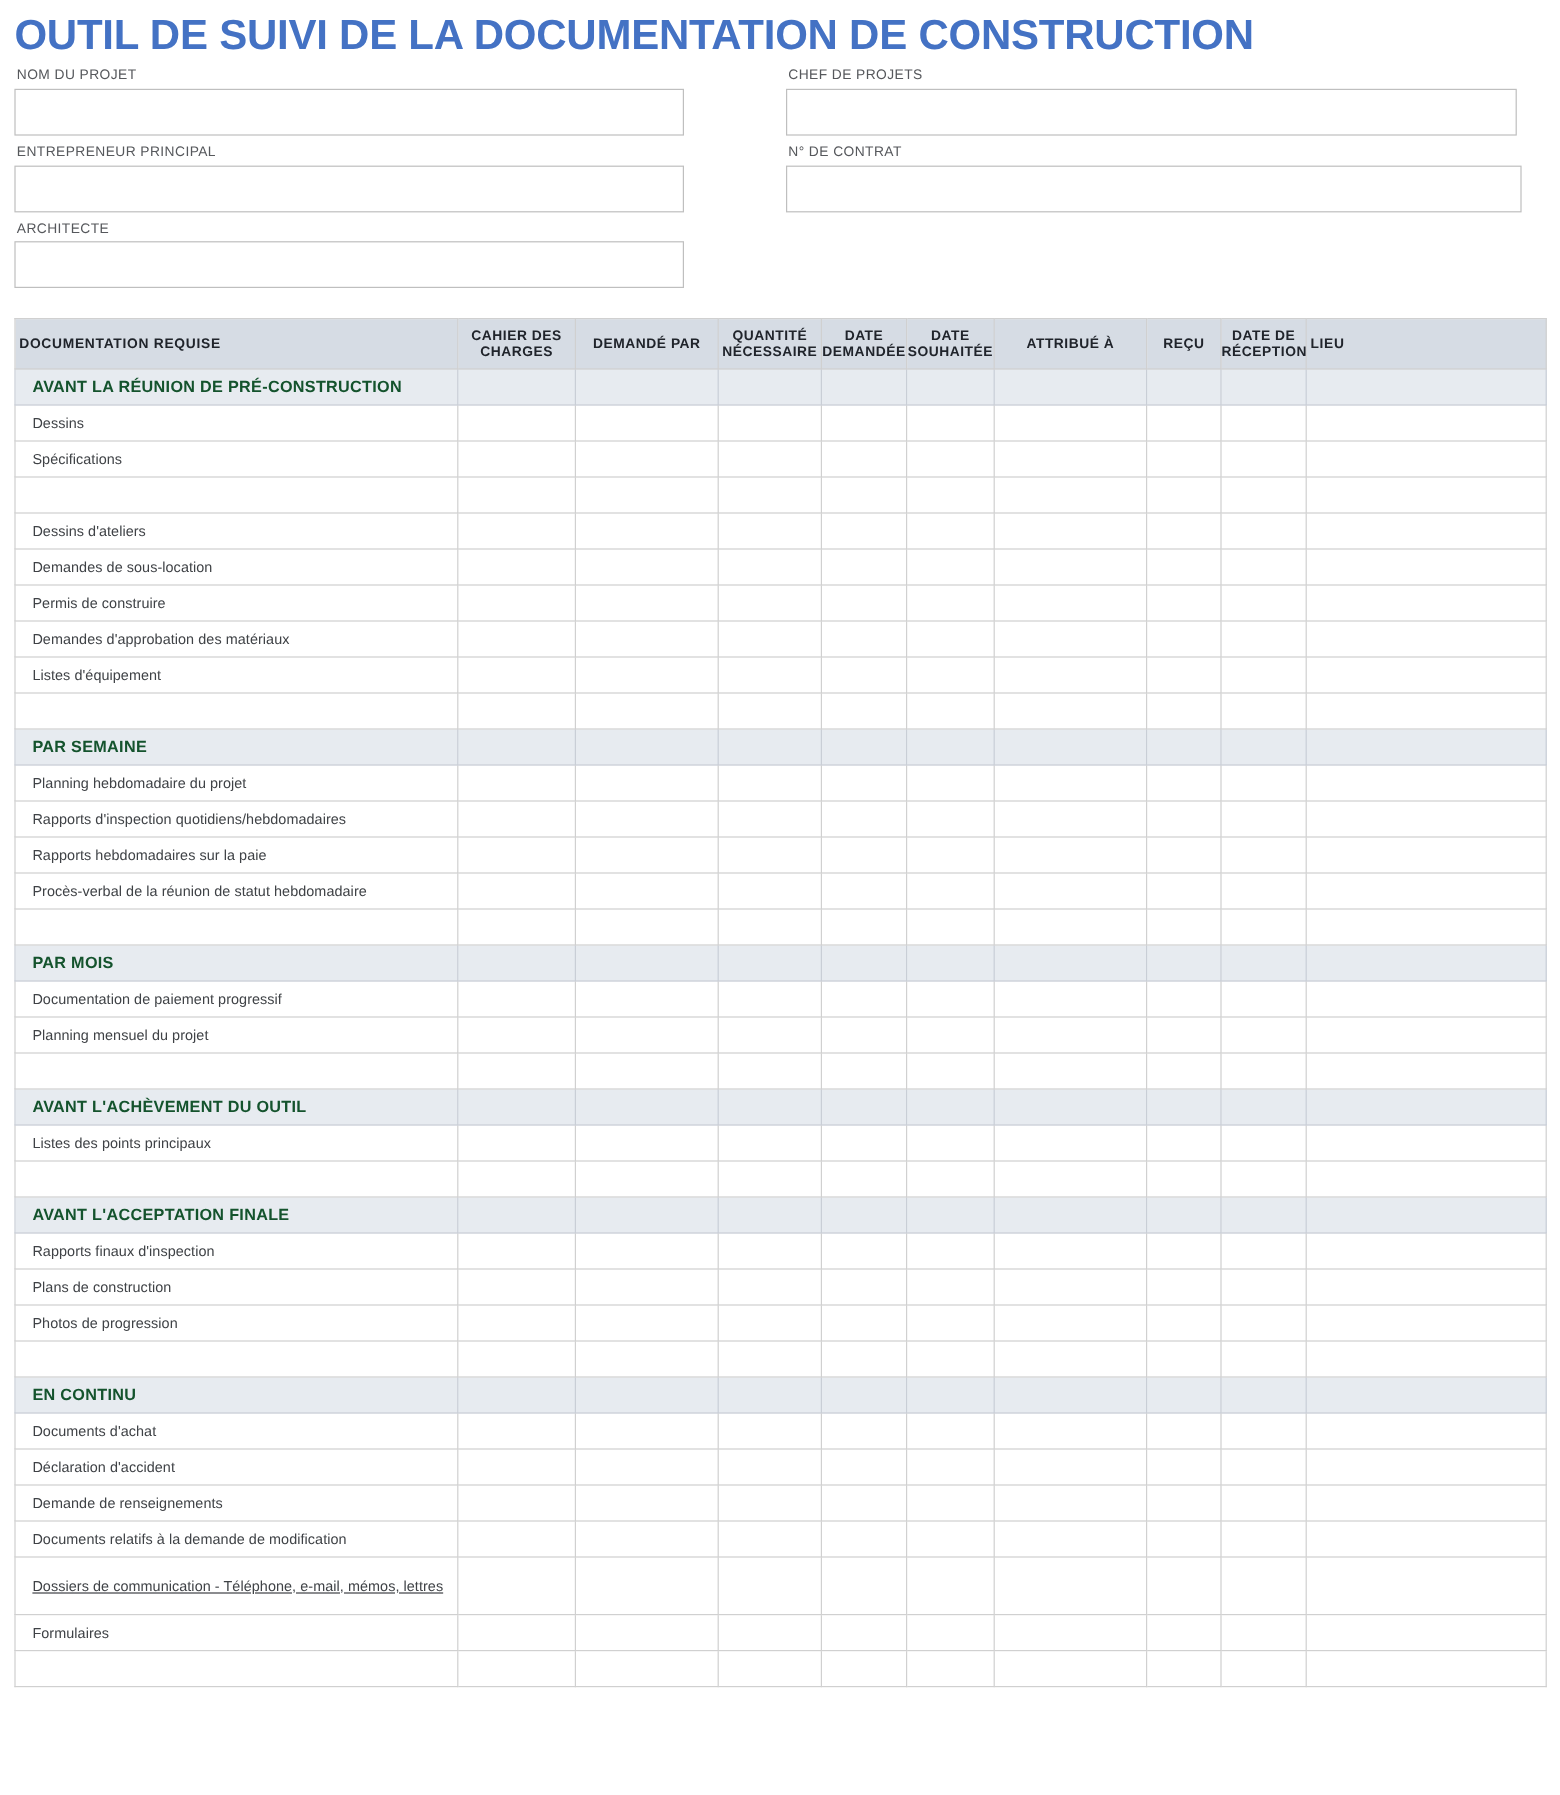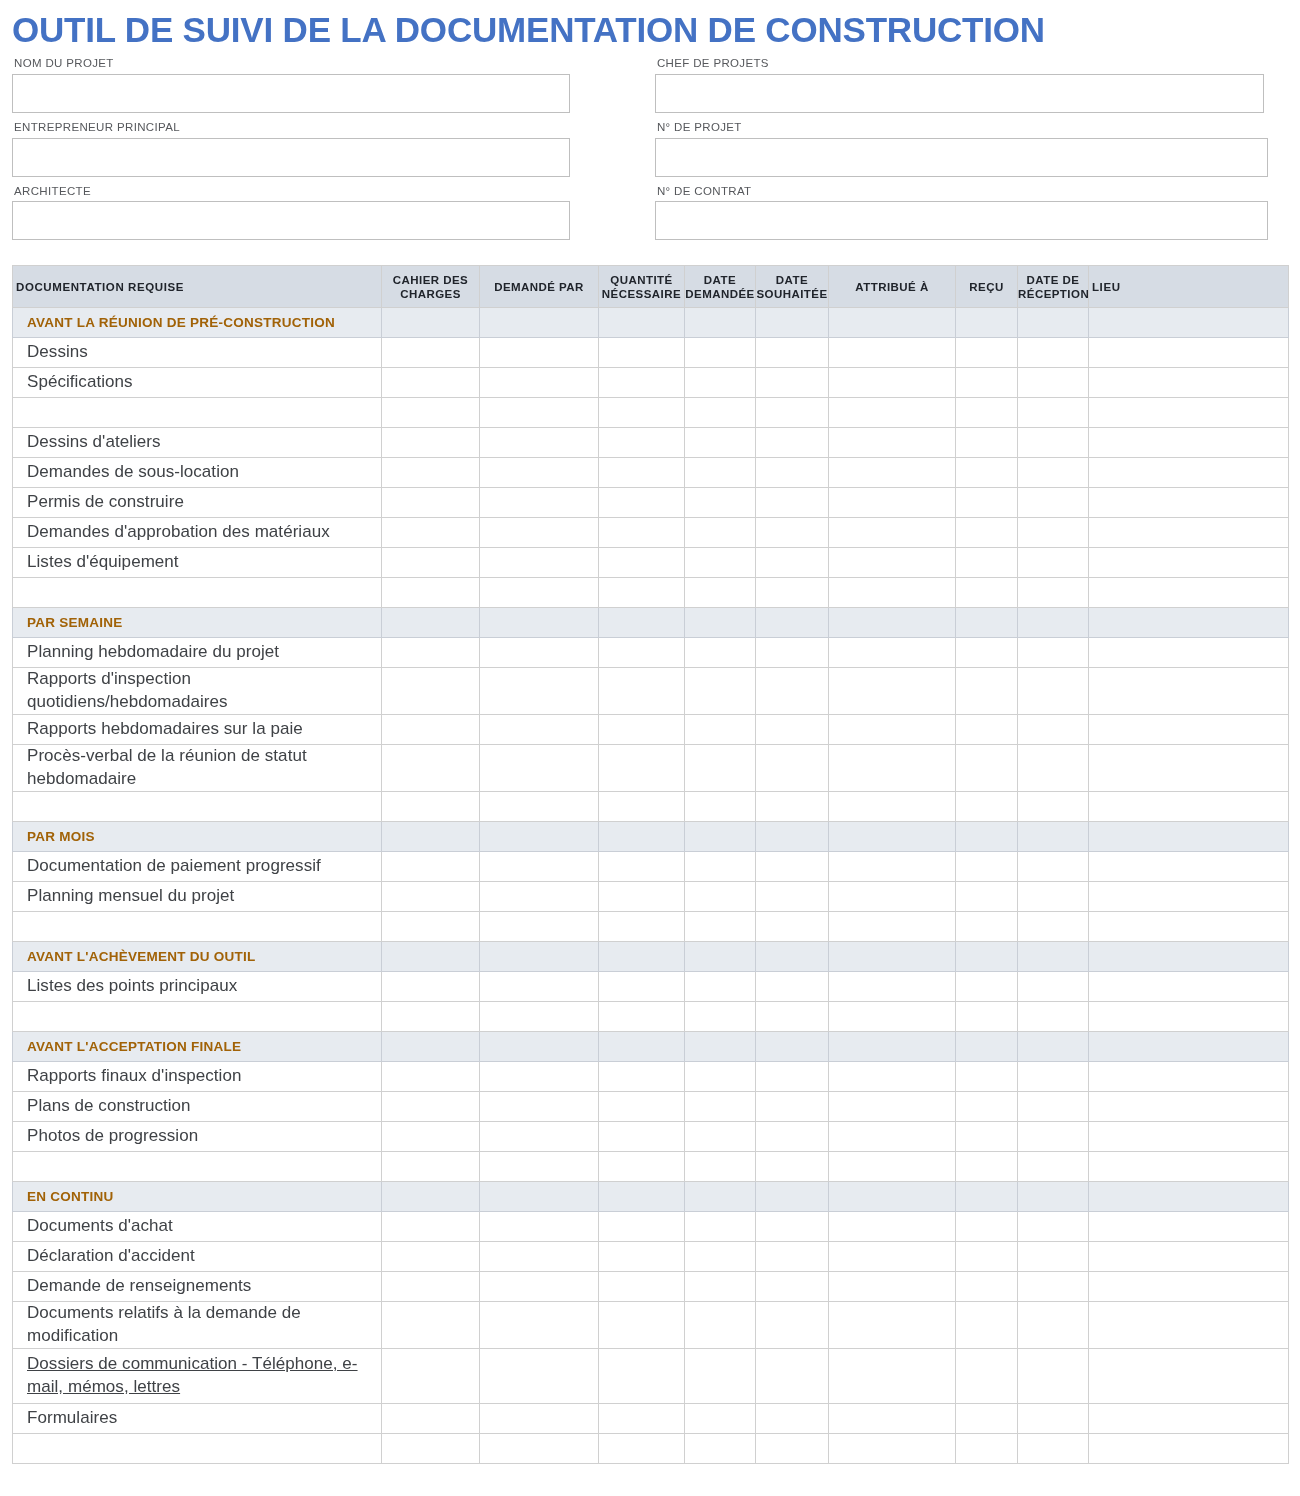--- a/index.html
+++ b/index.html
@@ -104,29 +104,29 @@
   }
 
   tr.section-row td {
     background: #e7ebf0;
     border-color: #c9ced6;
     height: 30px;
   }
   tr.section-row td.label {
     font-size: 13.5px;
     font-weight: bold;
-    color: #a16207;
+    color: #14532d;
     letter-spacing: 0.25px;
     padding-left: 14px;
     vertical-align: middle;
   }
 
   tr.item-row td { height: 30px; background: #ffffff; }
   tr.item-row td.label {
-    font-size: 17px;
+    font-size: 12px;
     color: #3f4246;
     padding-left: 14px;
     vertical-align: middle;
     letter-spacing: 0.05px;
     line-height: 1.35;
   }
   tr.item-row.two-line td { height: 48px; }
   tr.item-row.two-line td.label { padding-top: 4px; padding-bottom: 4px; text-decoration: underline; }
 
   tr.gap-row td { height: 30px; background: #ffffff; }
@@ -152,24 +152,20 @@
       <div class="field">
         <div class="field-label">ARCHITECTE</div>
         <input class="field-box" type="text" value="" placeholder="" style="">
       </div>
     </div>
 
     <div class="form-col right">
       <div class="field">
         <div class="field-label">CHEF DE PROJETS</div>
         <input class="field-box short" type="text" value="" placeholder="" style="">
-      </div>
-      <div class="field">
-        <div class="field-label">N° DE PROJET</div>
-        <input class="field-box" type="text" value="" placeholder="" style="">
       </div>
       <div class="field">
         <div class="field-label">N° DE CONTRAT</div>
         <input class="field-box" type="text" value="" placeholder="" style="">
       </div>
     </div>
   </div>
 
   <table class="doc-table">
     <colgroup>

